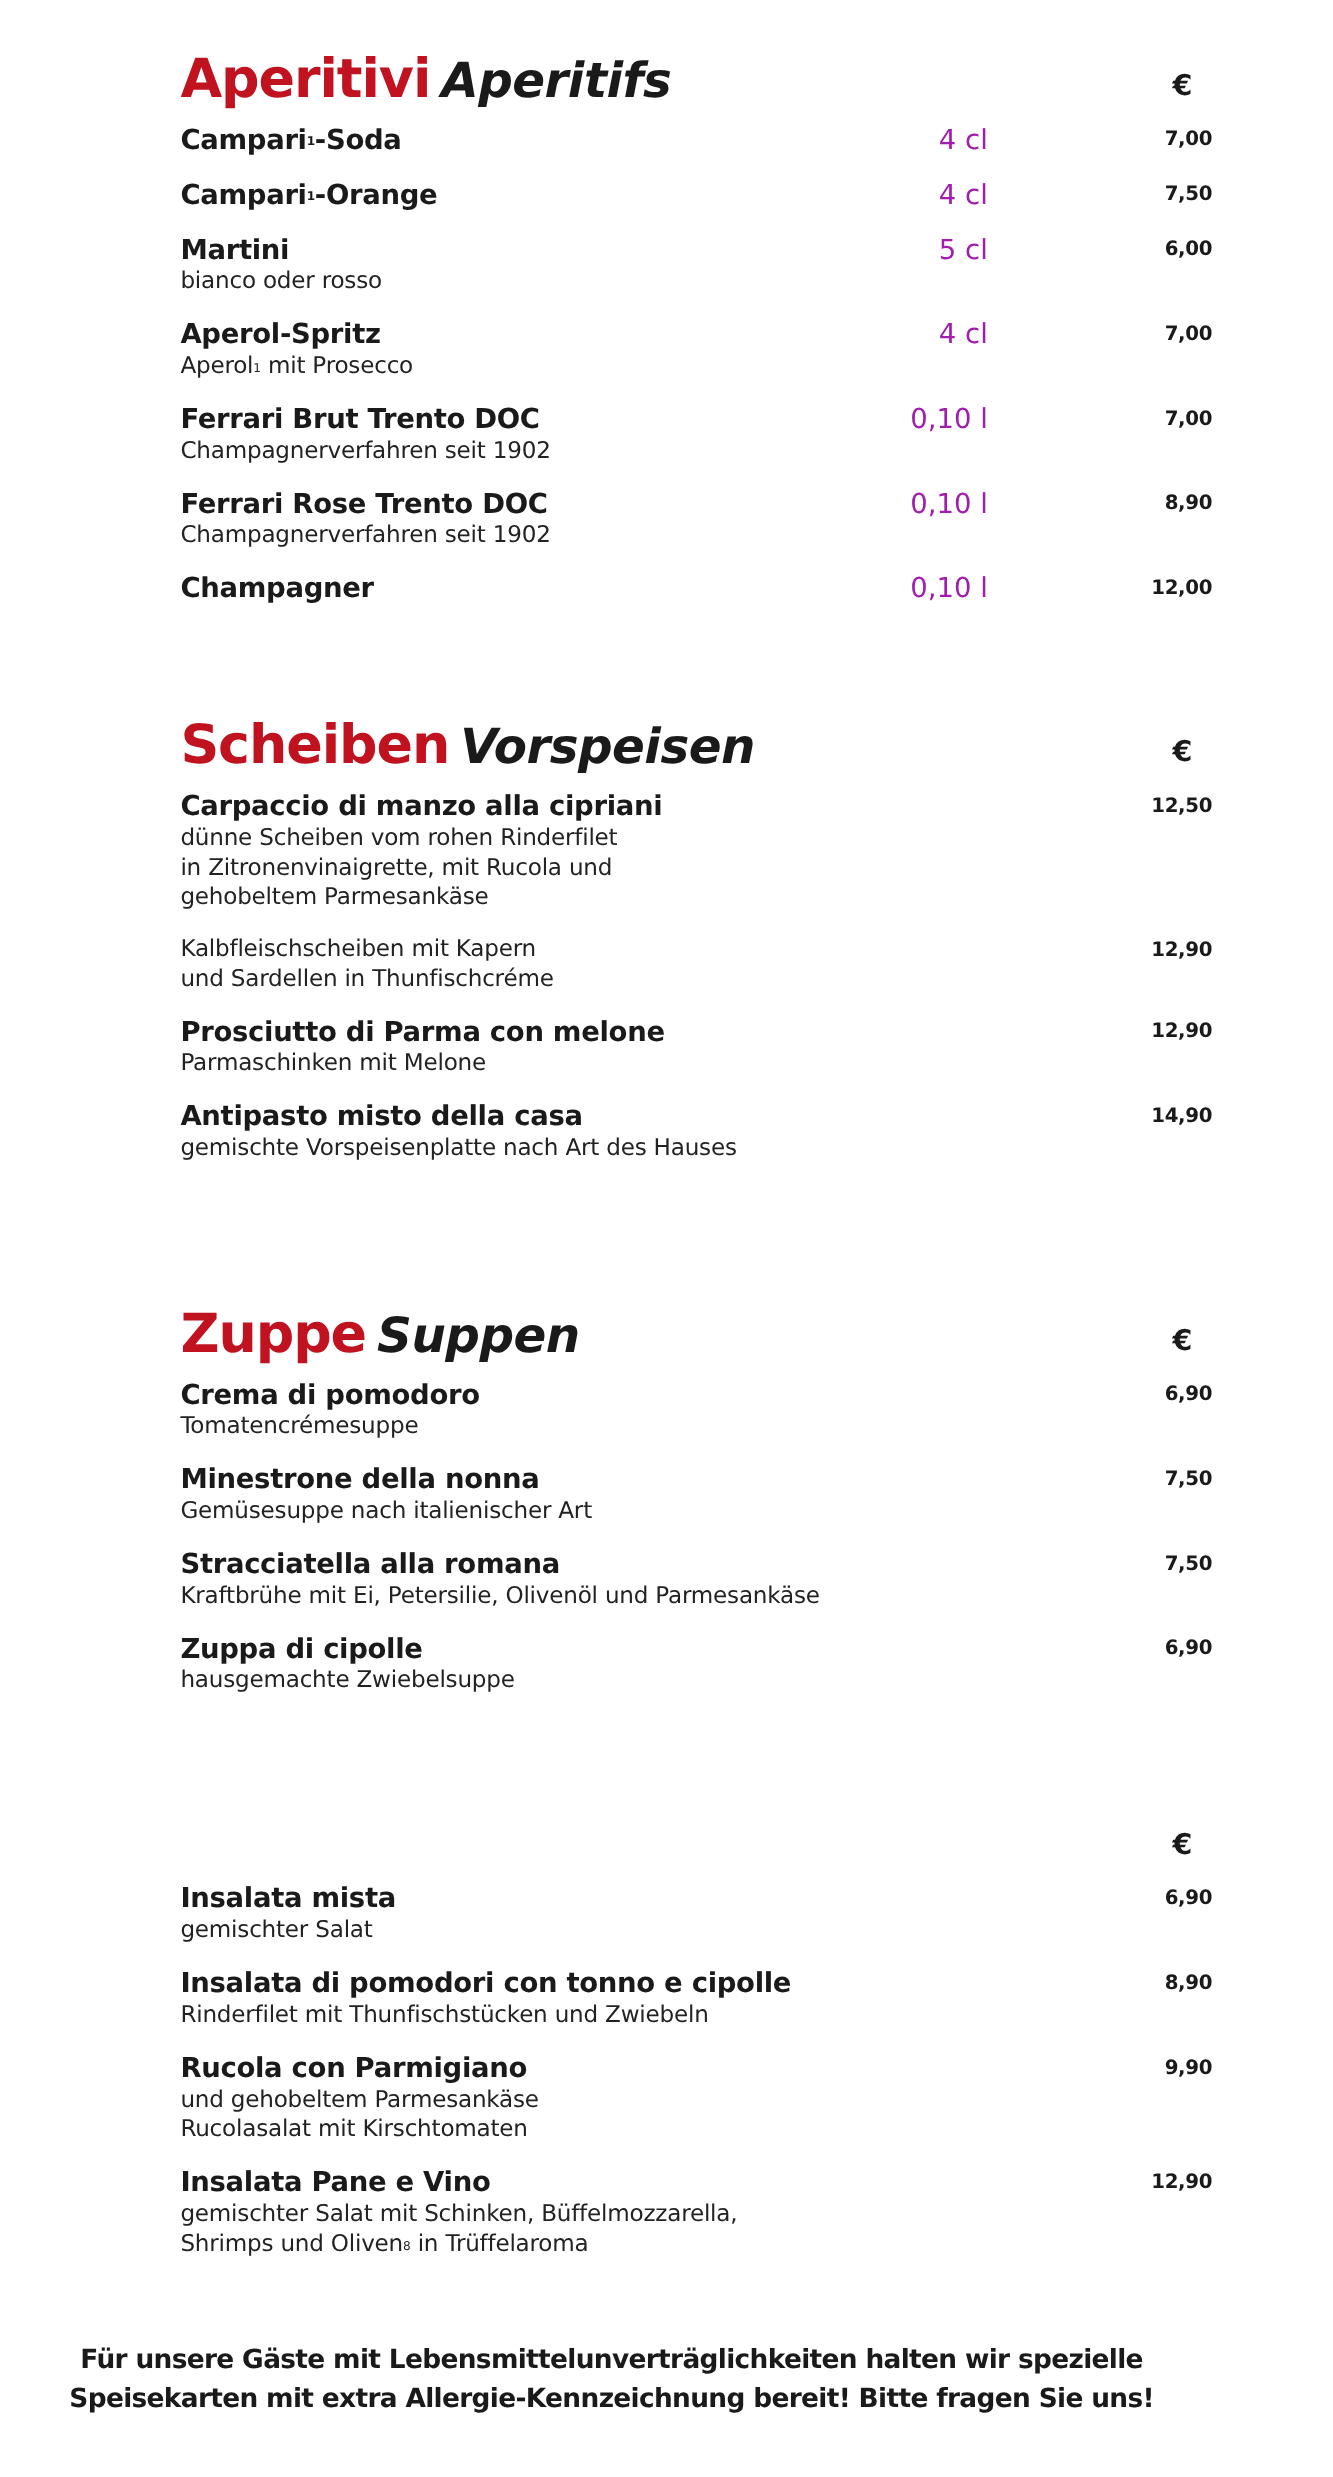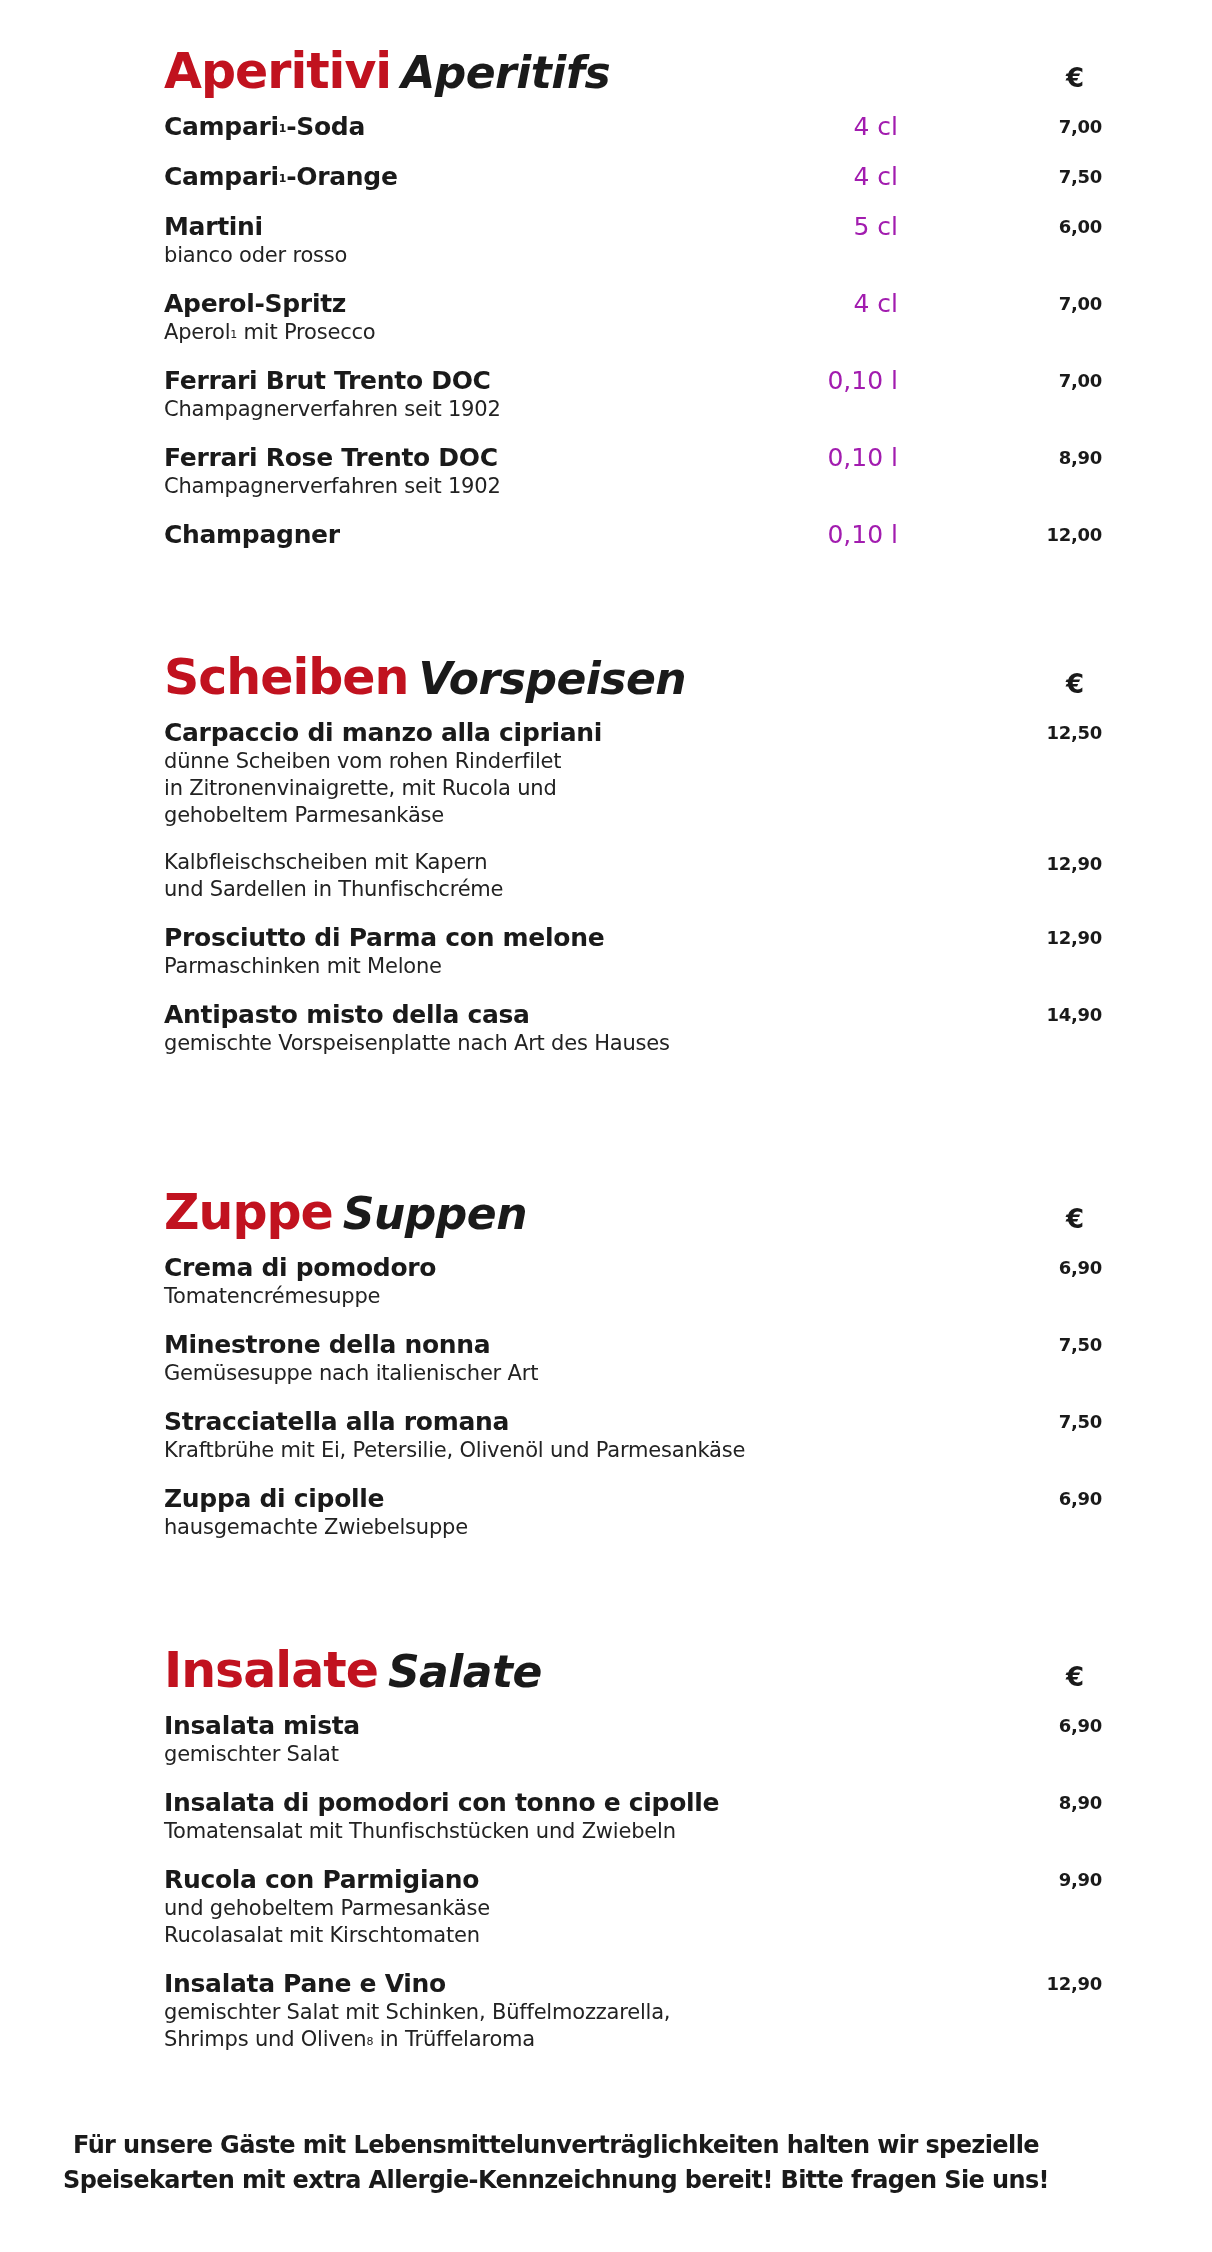--- a/index.html
+++ b/index.html
@@ -141,35 +141,32 @@
 
   <div class="item">
     <div class="item-title">Zuppa di cipolle</div>
     <div class="item-desc">hausgemachte Zwiebelsuppe</div>
     <div class="item-price">6,90</div>
   </div>
 </div>
 
 <div class="section" style="top:1641px;">
   <div class="sec-head">
-    <div class="sec-title">
-      <span class="sec-it">Insalate</span><span class="sec-de">Salate</span>
-    </div>
     <div class="sec-cur">€</div>
   </div>
 
   <div class="item">
     <div class="item-title">Insalata mista</div>
     <div class="item-desc">gemischter Salat</div>
     <div class="item-price">6,90</div>
   </div>
 
   <div class="item">
     <div class="item-title">Insalata di pomodori con tonno e cipolle</div>
-    <div class="item-desc">Tomatensalat mit Thunfischstücken und Zwiebeln</div>
+    <div class="item-desc">Rinderfilet mit Thunfischstücken und Zwiebeln</div>
     <div class="item-price">8,90</div>
   </div>
 
   <div class="item">
     <div class="item-title">Rucola con Parmigiano</div>
     <div class="item-desc">und gehobeltem Parmesankäse</div>
     <div class="item-desc">Rucolasalat mit Kirschtomaten</div>
     <div class="item-price">9,90</div>
   </div>
 

